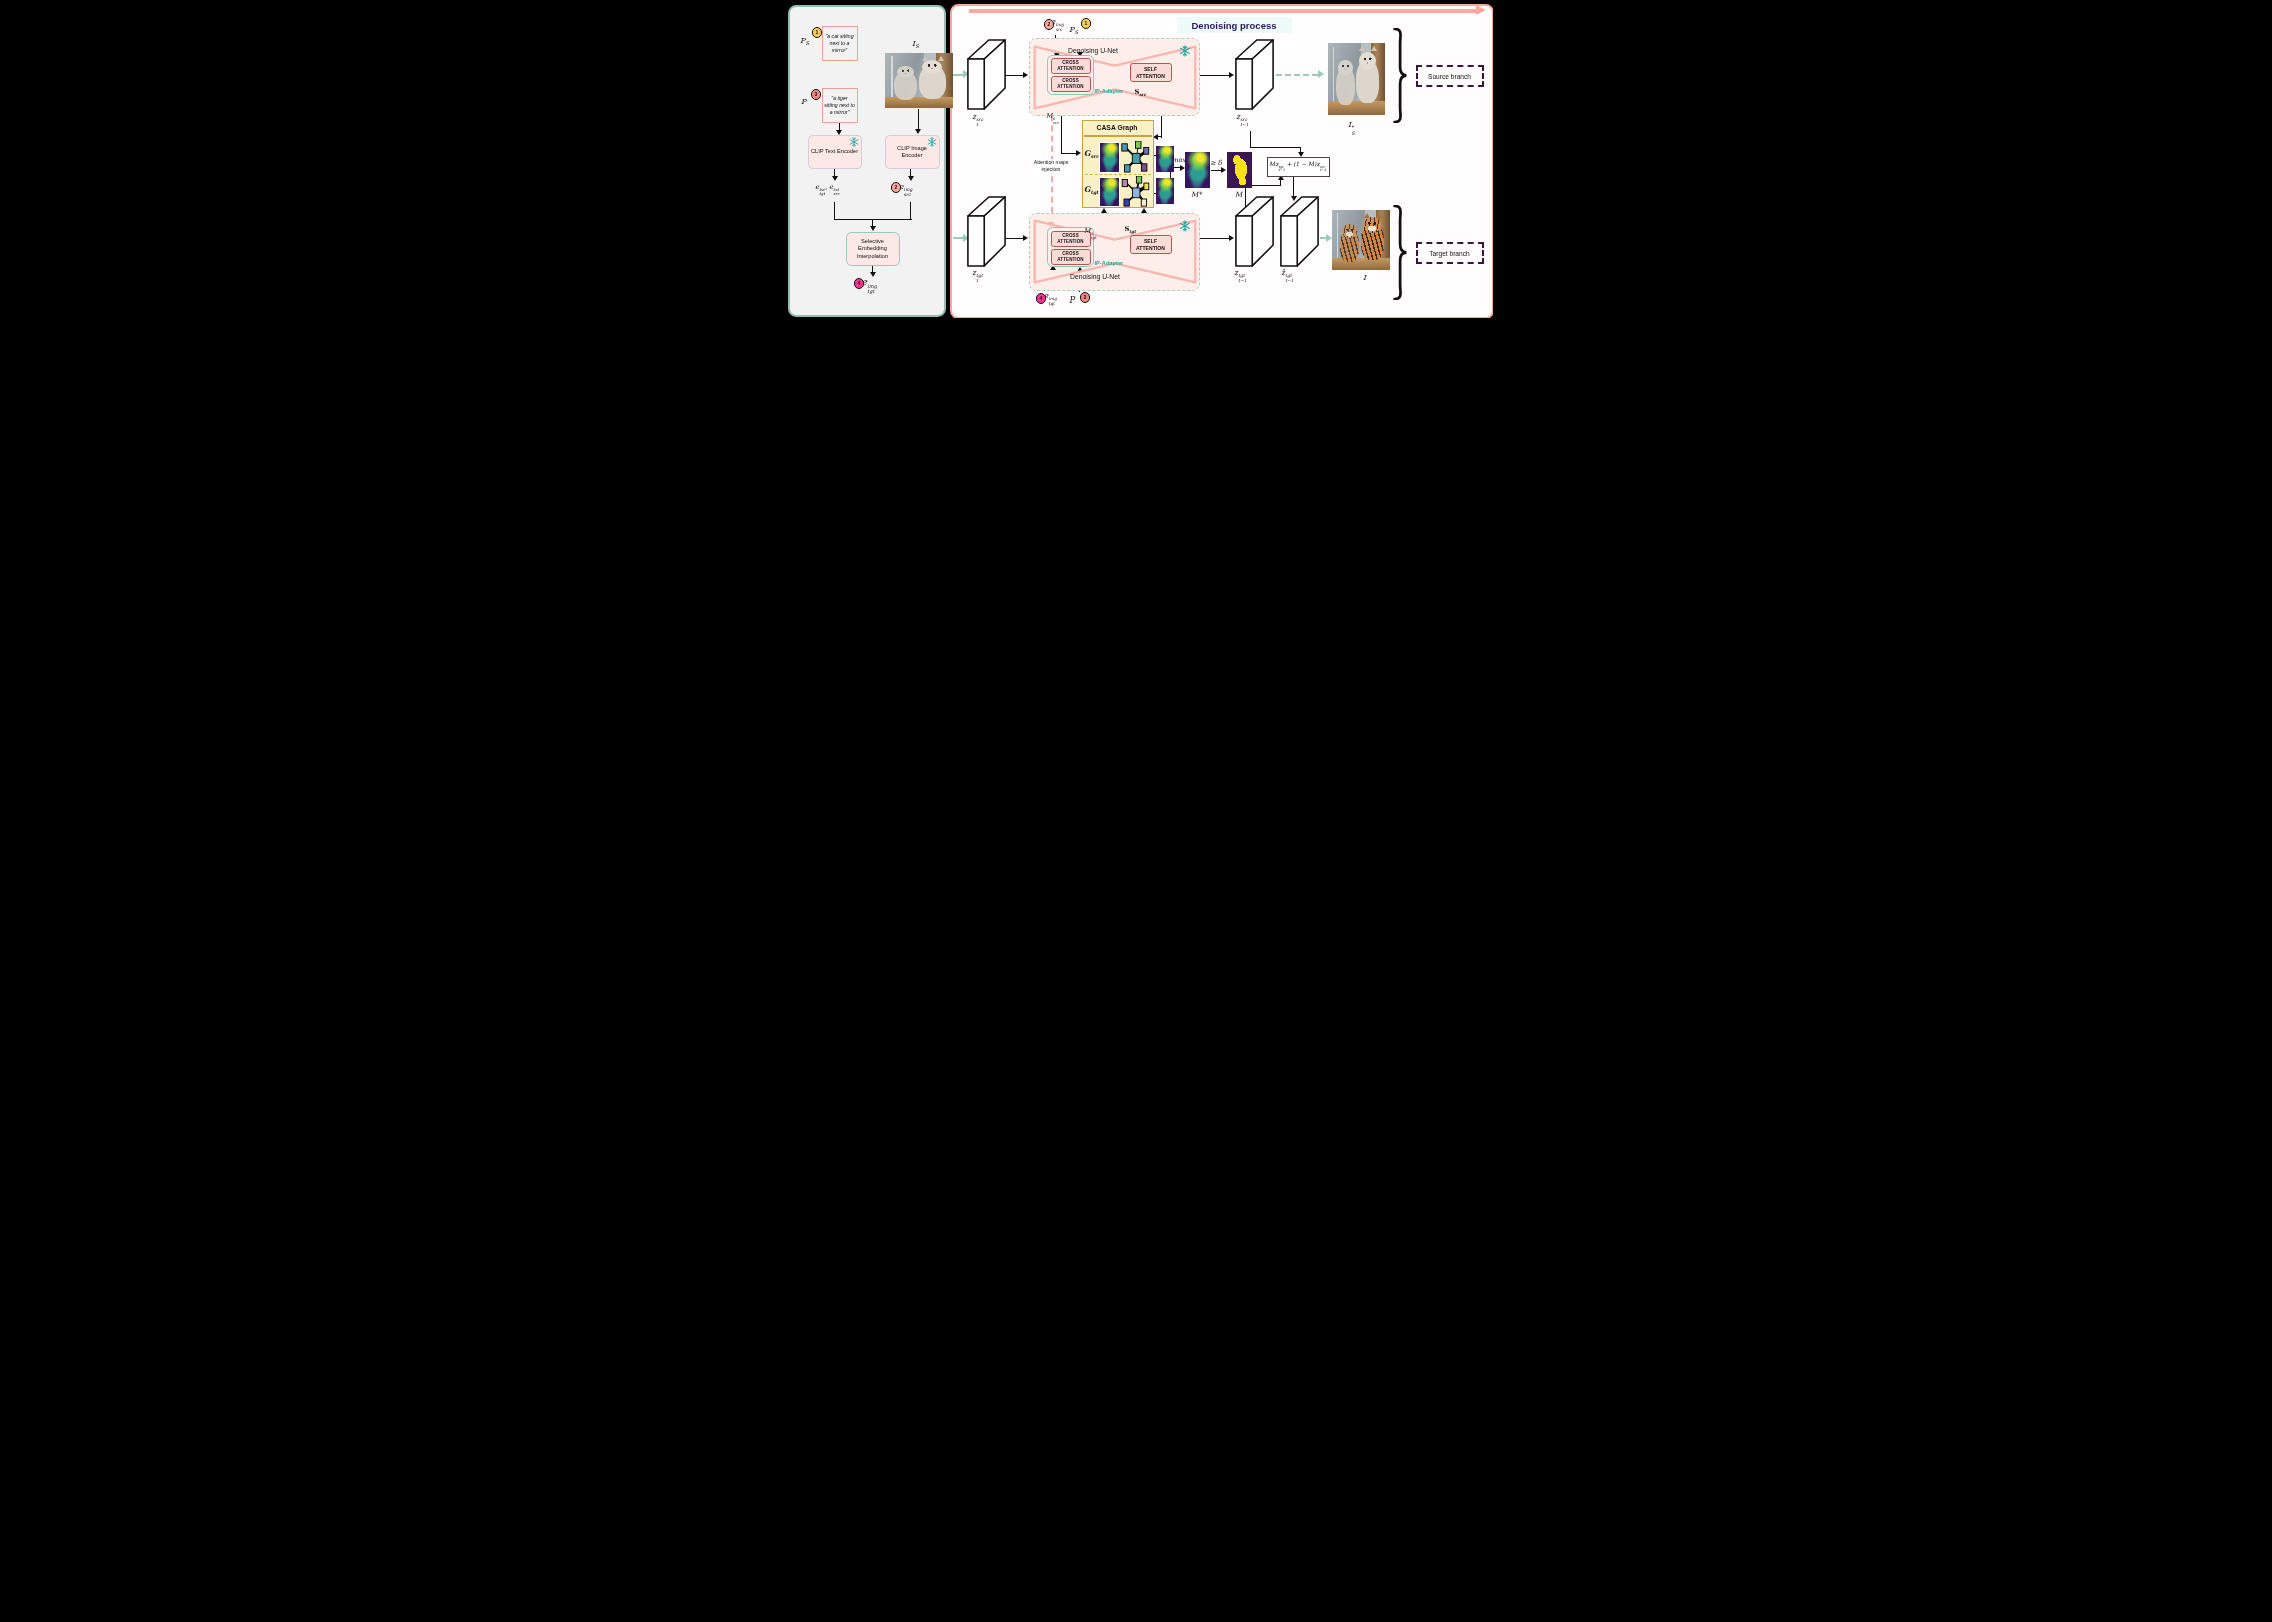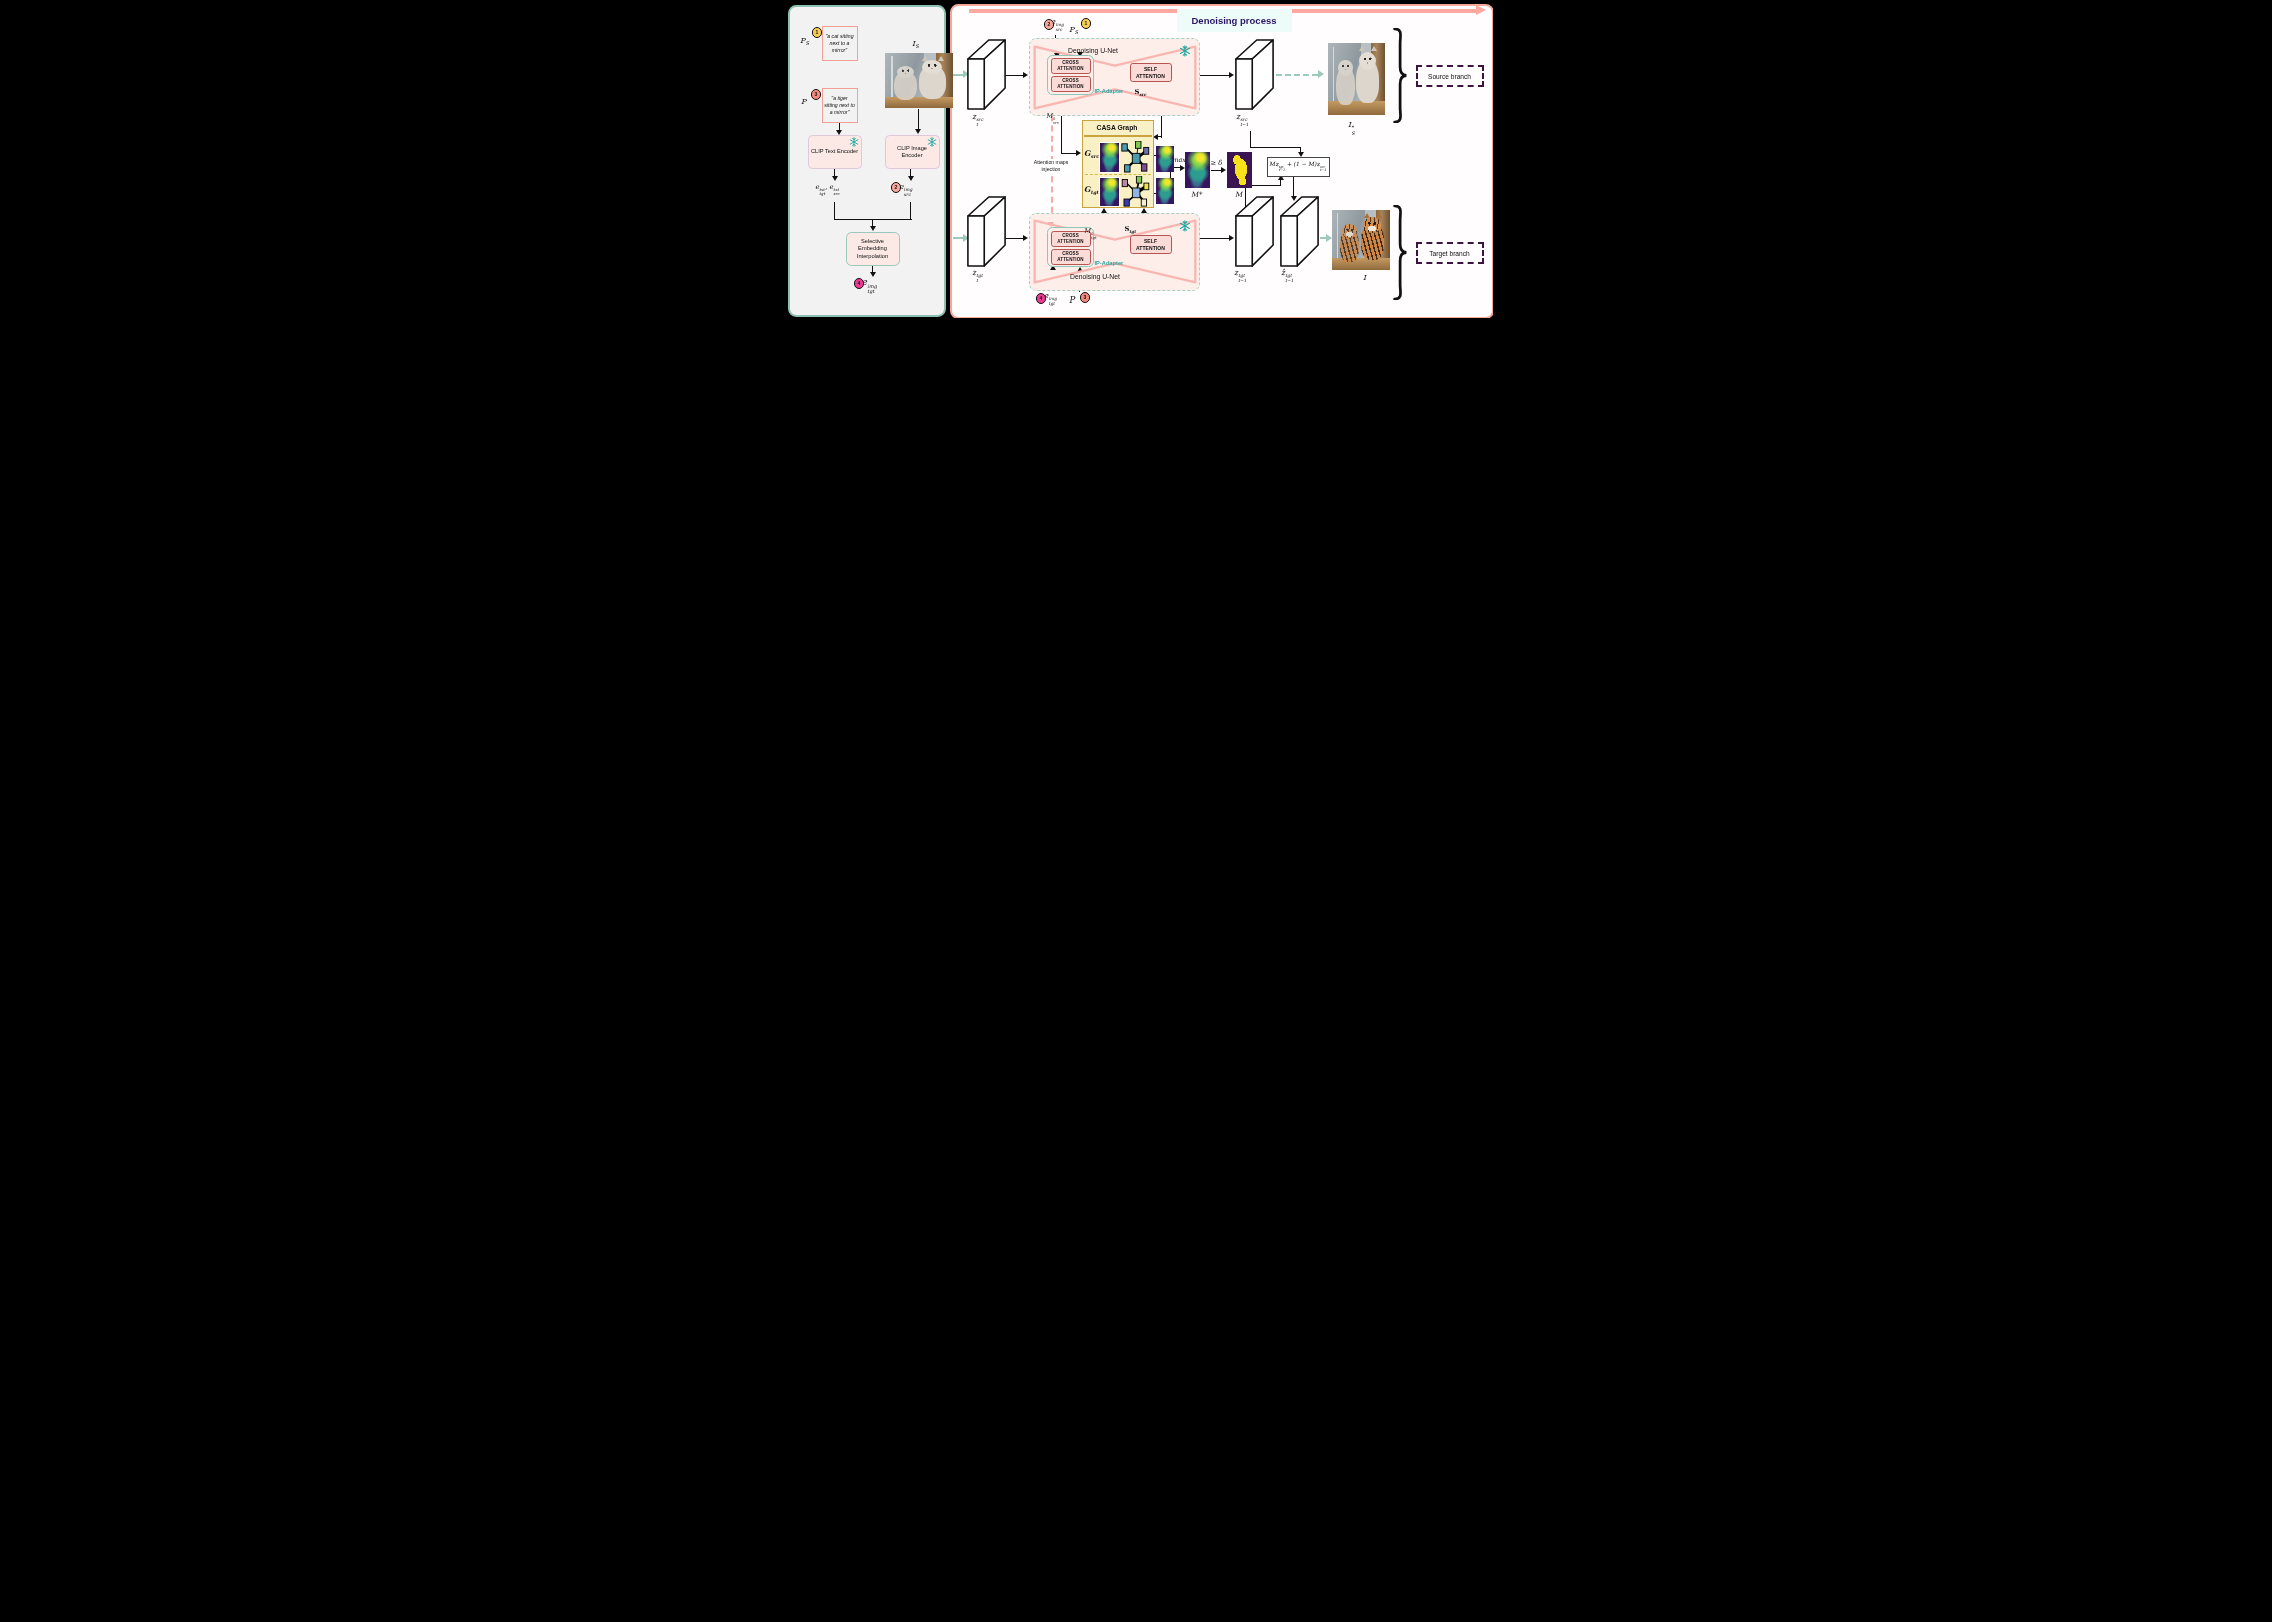--- a/index.html
+++ b/index.html
@@ -194,21 +194,21 @@
     <span>e</span><span class="ss">
         <span>img</span>
         <span>tgt</span>
       </span>
   </div>
 
   <div id="right-panel" class="panel"></div>
 
   <div class="abs" style="left:189px;top:8.6px;width:508px;height:4.1px;background:var(--pink_arrow);z-index:3;"></div>
   <div class="abs" style="left:696px;top:4.5px;width:0;height:0;border-top:5.9px solid transparent;border-bottom:5.9px solid transparent;border-left:10px solid var(--pink_arrow);z-index:3;"></div>
-  <div class="abs" style="left:397px;top:9px;width:115px;height:23px;background:var(--title_bg);display:flex;align-items:center;justify-content:center;z-index:4;">
+  <div class="abs" style="left:397px;top:17px;width:115px;height:16px;background:var(--title_bg);display:flex;align-items:center;justify-content:center;z-index:4;">
     <span style="font-size:9.5px;font-weight:700;color:var(--title_color);">Denoising process</span>
   </div>
 
   <div class="tdash" style="left:173px;top:74px;width:10px;"></div>
   <div class="thead" style="left:183px;top:70px;"></div>
 
   <svg class="shape" style="left:187px;top:38px;" width="39" height="72" viewBox="0 0 86 158">
     <g fill="#fff" stroke="#111" stroke-width="3.5" stroke-linejoin="round">
       <polygon points="2,46 48,4 84,4 38,46"></polygon>
         <polygon points="38,46 84,4 84,110 38,156"></polygon>

